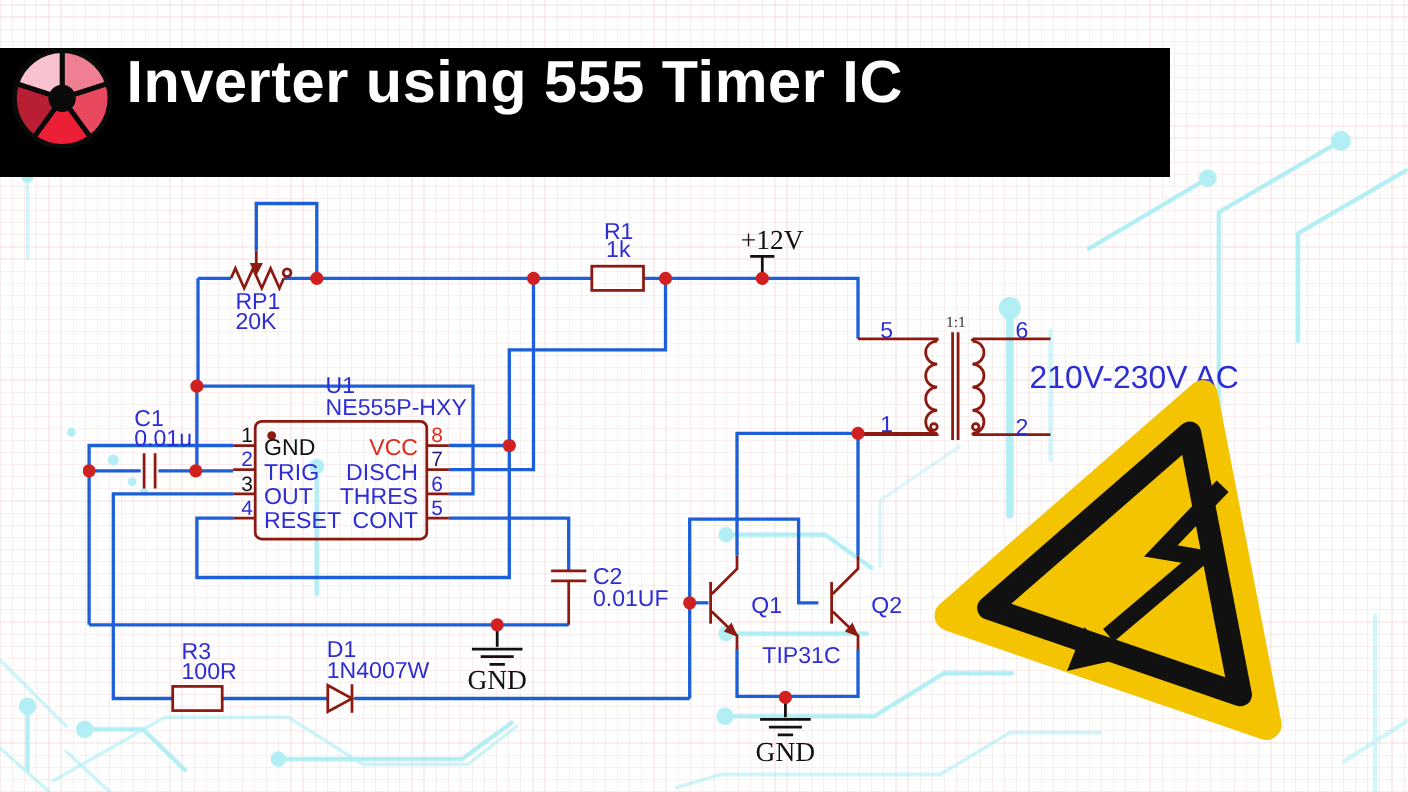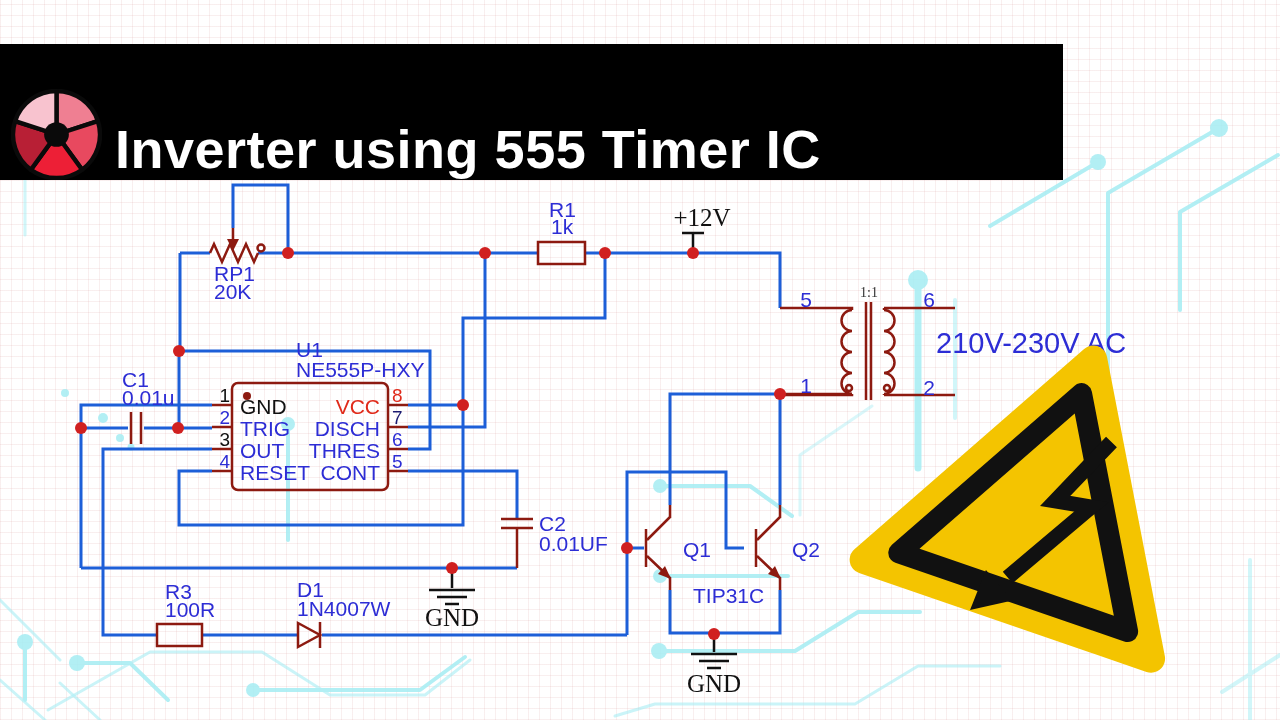--- a/index.html
+++ b/index.html
@@ -5,22 +5,22 @@
   html,body{margin:0;padding:0;}
   #stage{
     position:relative;width:1280px;height:720px;overflow:hidden;
     background-color:#ffffff;
     background-image:
       repeating-linear-gradient(0deg, rgba(210,140,140,.14) 0 1px, transparent 1px 11px),
       repeating-linear-gradient(90deg, rgba(210,140,140,.14) 0 1px, transparent 1px 11px);
     font-family:"Liberation Sans",sans-serif;
   }
   #banner{
-    position:absolute;left:0;top:44px;width:1063px;height:136px;
-    background:var(--banner-bg,#000);display:flex;align-items:flex-end;z-index:5;
+    position:absolute;left:0;top:44px;width:1063px;height:117px;
+    background:var(--banner-bg,#000);display:flex;align-items:flex-start;z-index:5;
   }
   #banner .logo{margin-left:11px;flex:0 0 auto;}
   #banner h1{
     margin:0 0 0 13px;color:var(--banner-text,#fff);
     font-size:54px;font-weight:bold;letter-spacing:.5px;white-space:nowrap;
     font-family:"Liberation Sans",sans-serif;
   }
   svg text{font-family:"Liberation Sans",sans-serif;}
   .lbl{fill:var(--label,#2d2dd5);font-size:21px;}
   .lbl-big{fill:var(--label,#2d2dd5);font-size:29px;}

